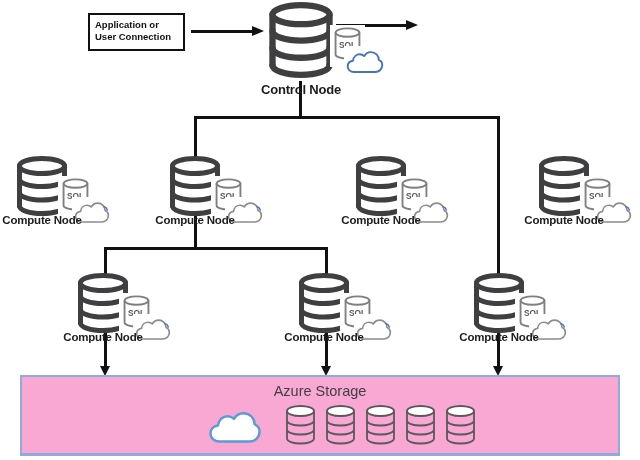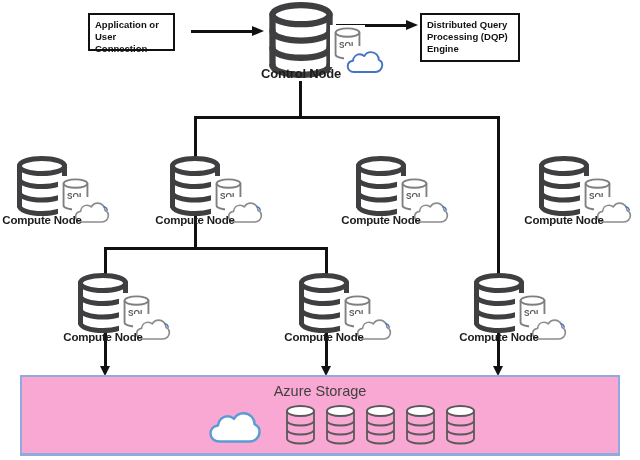--- a/index.html
+++ b/index.html
@@ -10,21 +10,21 @@
           font-weight:700;font-size:9.5px;line-height:1.25;white-space:pre-line;
           padding:4px 4px 2px 5px;box-sizing:border-box;}
   .hline{position:absolute;height:2.5px;background:#111;}
   .vline{position:absolute;width:2.5px;background:#111;}
   .arrow-right{position:absolute;width:0;height:0;border-top:5.5px solid transparent;
           border-bottom:5.5px solid transparent;border-left:12px solid #111;}
   .arrow-down{position:absolute;width:0;height:0;border-left:5px solid transparent;
           border-right:5px solid transparent;border-top:10px solid #111;}
   .nlabel{position:absolute;width:114px;text-align:center;font-weight:700;
           color:#1c1c1c;font-size:11.5px;letter-spacing:-0.2px;}
-  .ctl-label{font-size:13px;width:120px;}
+  .ctl-label{font-size:13px;width:120px;margin-top:16px;}
   .whitecard{position:absolute;background:#fff;display:flex;align-items:flex-start;
           justify-content:center;padding-top:2px;box-sizing:border-box;}
   .cloudcard{position:absolute;background:#fff;display:flex;align-items:center;
           justify-content:center;box-sizing:border-box;}
   svg{display:block;}
   #storage-box{position:absolute;left:20px;top:375px;width:600px;height:81px;
           border:2px solid #8faadc;border-bottom-width:3.5px;background:#f9a8d4;box-sizing:border-box;}
   #storage-title{position:absolute;left:0;top:6px;width:100%;text-align:center;
           color:#404040;font-size:14.5px;font-weight:400;}
   #storage-icons{position:absolute;left:186px;top:28px;display:flex;align-items:flex-end;gap:9px;}
@@ -66,26 +66,23 @@
   <div class="vline" style="left:104px;top:247px;height:29px;"></div>
   <div class="vline" style="left:325px;top:247px;height:29px;"></div>
 
   <div class="vline" style="left:104px;top:330px;height:39px;"></div>
   <div class="arrow-down" style="left:100px;top:366px;"></div>
   <div class="vline" style="left:325px;top:330px;height:39px;"></div>
   <div class="arrow-down" style="left:321px;top:366px;"></div>
   <div class="vline" style="left:497px;top:330px;height:39px;"></div>
   <div class="arrow-down" style="left:493px;top:366px;"></div>
 
-  <div class="txtbox" style="left:88px;top:13px;width:87px;height:38px;">Application or
+  <div class="txtbox" style="left:88px;top:13px;width:97px;height:38px;">Application or
 User Connection</div>
 
-  <div class="txtbox" style="left:420px;top:13px;width:100px;height:49px;">Distributed Query
-Processing (DQP)
-Engine</div>
 
   <svg class="abs" style="left:268px;top:2px;" width="66" height="76" viewBox="0 0 52 60">
       <use href="#bigdb"></use>
     </svg>
   <div class="whitecard" style="left:330px;top:25px;width:35px;height:42px;">
     <svg width="27" height="34" viewBox="0 0 26 32">
       <ellipse cx="13" cy="5" rx="11.5" ry="4" fill="#fff" stroke="#7f7f7f" stroke-width="1.8"></ellipse>
       <path d="M1.5 5 V26 M24.5 5 V26 M1.5 26 A11.5 4 0 0 0 24.5 26" fill="#fff" stroke="#7f7f7f" stroke-width="1.8"></path>
       <text x="13" y="20" text-anchor="middle" font-size="8" font-weight="bold" fill="#595959" font-family="Liberation Sans, sans-serif">SQL</text>
     </svg>

